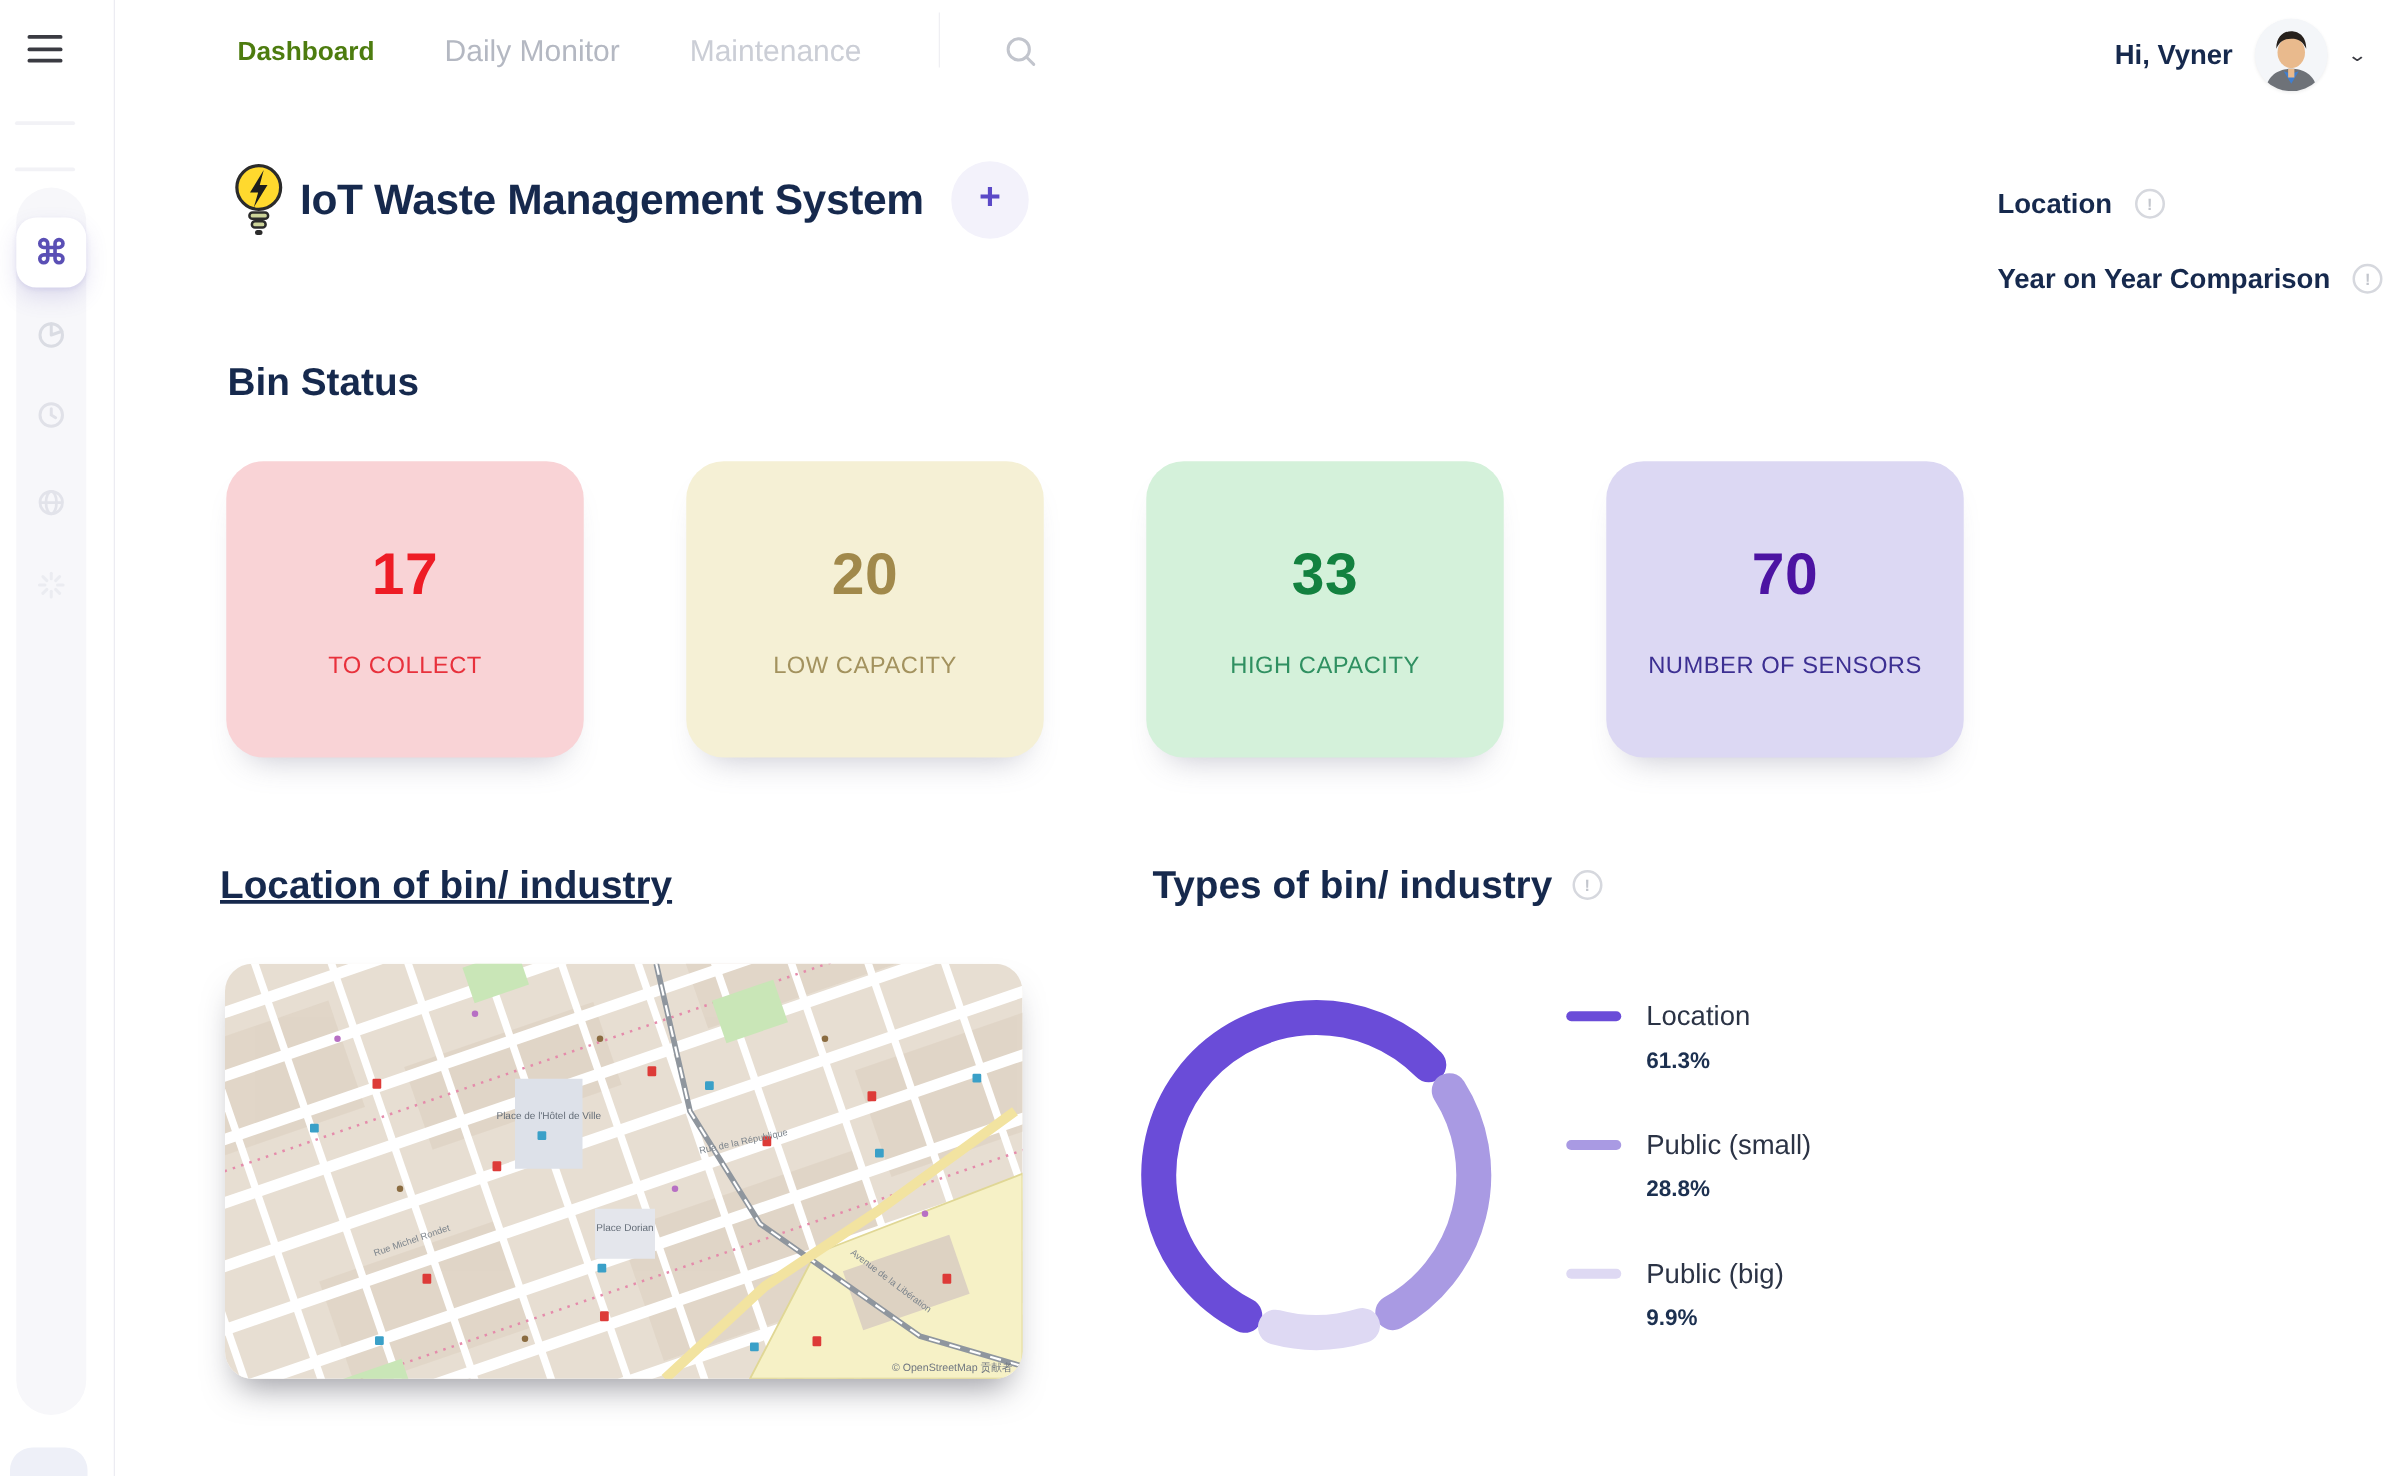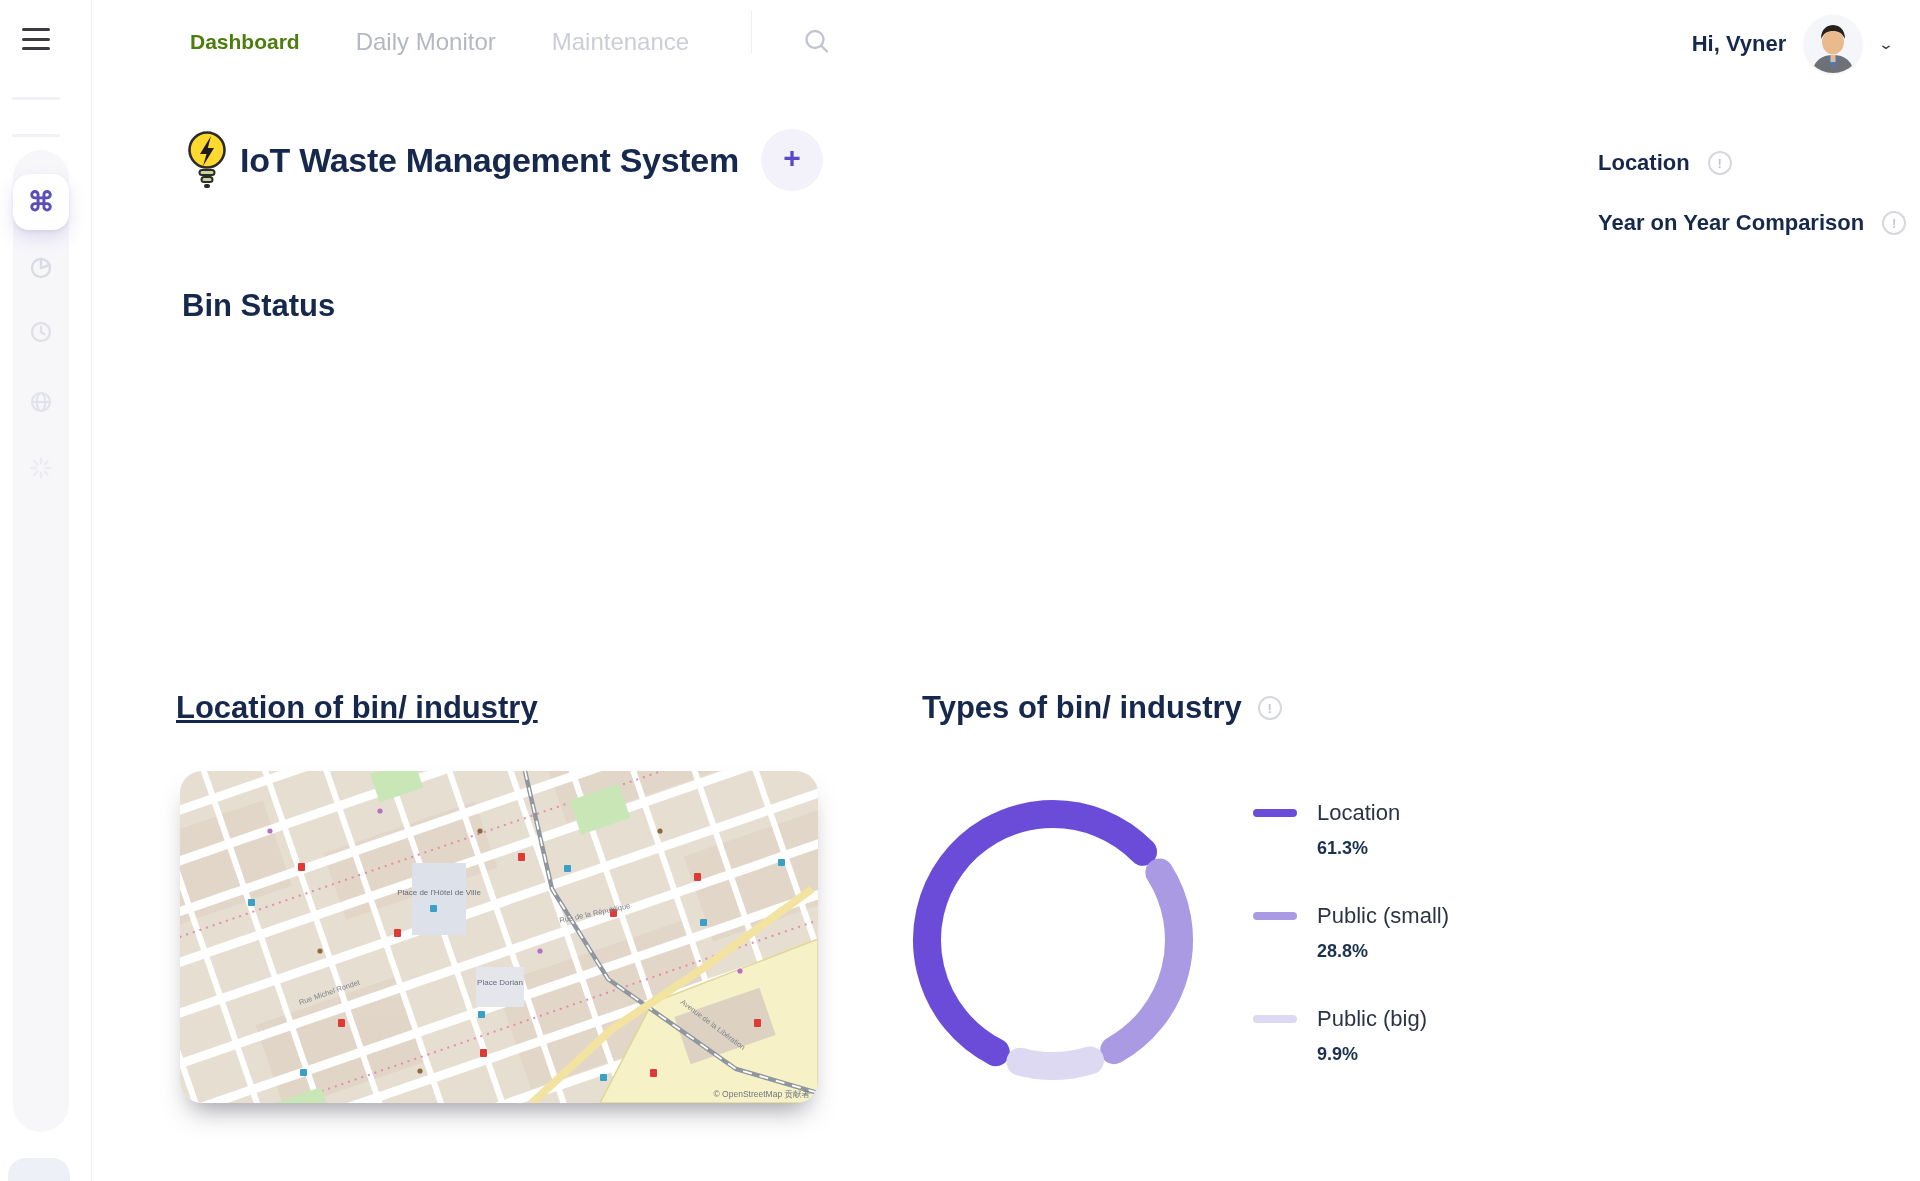--- a/index.html
+++ b/index.html
@@ -161,20 +161,38 @@
       <span class="right-link-label">Location</span>
       <span class="info-icon">!</span>
     </div>
     <div class="right-link">
       <span class="right-link-label">Year on Year Comparison</span>
       <span class="info-icon">!</span>
     </div>
   </div>
 
   <h2 class="section-heading" style="left:182px; top:288px;">Bin Status</h2>
+  <div class="cards-row">
+    <div class="stat-card" style="background: rgb(249, 211, 214);">
+      <div class="stat-value" style="color: rgb(238, 28, 37);">17</div>
+      <div class="stat-label" style="color: rgb(232, 49, 60);">TO COLLECT</div>
+    </div>
+    <div class="stat-card" style="background: rgb(245, 240, 213);">
+      <div class="stat-value" style="color: rgb(161, 137, 75);">20</div>
+      <div class="stat-label" style="color: rgb(163, 146, 94);">LOW CAPACITY</div>
+    </div>
+    <div class="stat-card" style="background: rgb(212, 241, 218);">
+      <div class="stat-value" style="color: rgb(19, 129, 63);">33</div>
+      <div class="stat-label" style="color: rgb(47, 144, 97);">HIGH CAPACITY</div>
+    </div>
+    <div class="stat-card" style="background: rgb(220, 216, 243);">
+      <div class="stat-value" style="color: rgb(76, 19, 162);">70</div>
+      <div class="stat-label" style="color: rgb(60, 47, 146);">NUMBER OF SENSORS</div>
+    </div>
+  </div>
 
   <h2 class="section-heading" style="left:176px; top:690px;text-decoration:underline;">Location of bin/ industry</h2>
   <div class="types-heading-row">
     <h2 class="section-heading" style="position:static;">Types of bin/ industry</h2>
     <span class="info-icon">!</span>
   </div>
 
   <div class="map-card">
     <svg width="638" height="332" viewBox="0 0 638 332">
       <defs>

